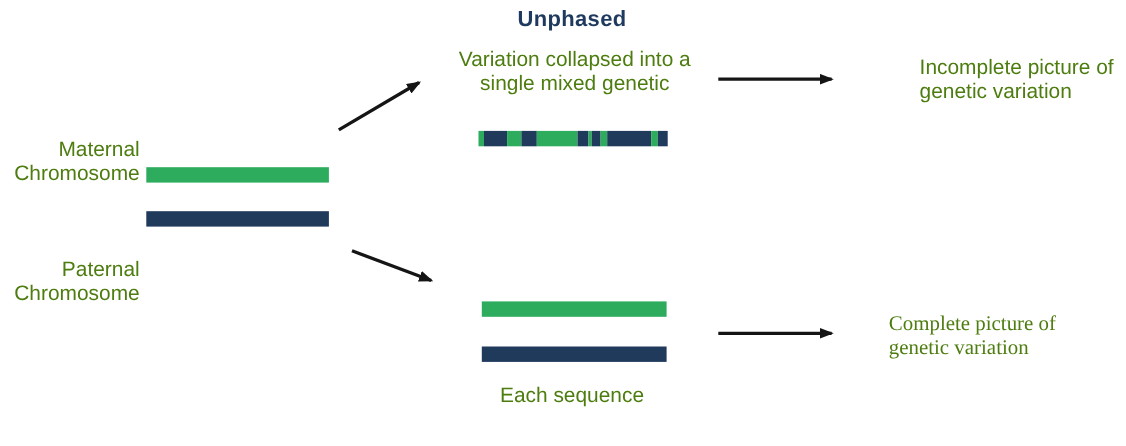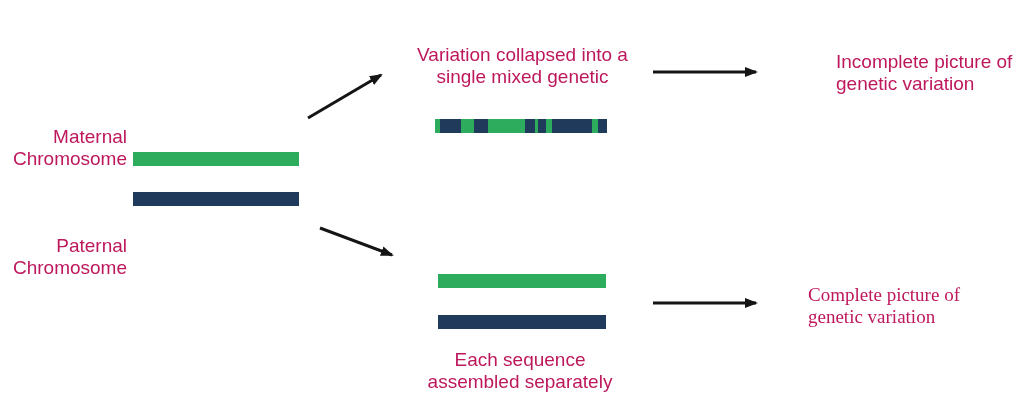--- a/index.html
+++ b/index.html
@@ -12,21 +12,21 @@
     position: relative;
     width: 1024px;
     height: 405px;
     background: #ffffff;
     overflow: hidden;
   }
   .abs { position: absolute; }
   .label {
     font-size: 19px;
     line-height: 22px;
-    color: #be185d;
+    color: #4d7c0f;
   }
   .right-align { text-align: right; }
   .center { text-align: center; }
   .section-title {
     font-size: 20px;
     font-weight: bold;
     color: #1f3a5e;
     letter-spacing: 0.3px;
   }
   .bar {
@@ -58,20 +58,21 @@
 
   <div class="bar" style="left: 133px; top: 152px; width: 166px; background: rgb(45, 172, 94);"></div>
 
   <div class="abs label right-align" style="left:0px; top:188px; width:127px;margin-top:47px;">
     <div>Paternal</div>
     <div>Chromosome</div>
   </div>
 
   <div class="bar" style="left: 133px; top: 192px; width: 166px; background: rgb(32, 58, 92);"></div>
 
+  <div class="abs section-title center" style="left:420px; top:7px; width:200px;">Unphased</div>
 
   <div class="abs label center" style="left:395px; top:44px; width:255px;">
     <div>Variation collapsed into a</div>
     <div>single mixed genetic</div>
   </div>
 
   <div class="bar segmented" style="left:435px; top:119px; width:172px;">
       <div style="flex-grow: 5; background: rgb(45, 172, 94);"></div>
       <div style="flex-grow: 21; background: rgb(32, 58, 92);"></div>
       <div style="flex-grow: 13; background: rgb(45, 172, 94);"></div>
@@ -86,21 +87,20 @@
       <div style="flex-grow: 9; background: rgb(32, 58, 92);"></div>
     </div>
 
 
   <div class="bar" style="left: 438px; top: 274px; width: 168px; background: rgb(45, 172, 94);"></div>
 
   <div class="bar" style="left: 438px; top: 315px; width: 168px; background: rgb(32, 58, 92);"></div>
 
   <div class="abs label center" style="left:395px; top:349px; width:250px;">
     <div>Each sequence</div>
-    <div>assembled separately</div>
   </div>
 
   <div class="abs label" style="left:836px; top:51px; width:210px;">
     <div>Incomplete picture of</div>
     <div>genetic variation</div>
   </div>
 
   <div class="abs label" style="left:808px; top:284px; width:210px;font-family:Liberation Serif, serif;">
     <div>Complete picture of</div>
     <div>genetic variation</div>

